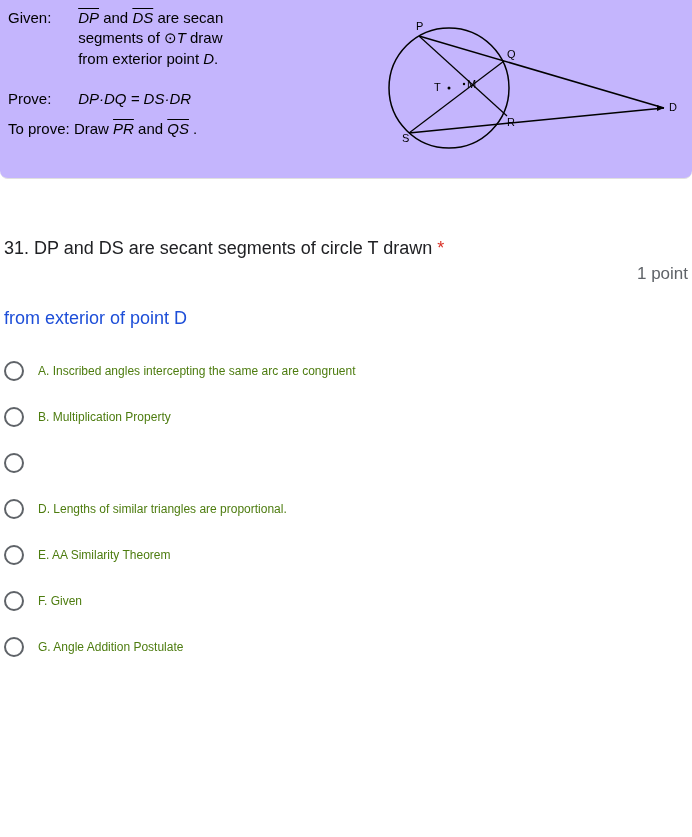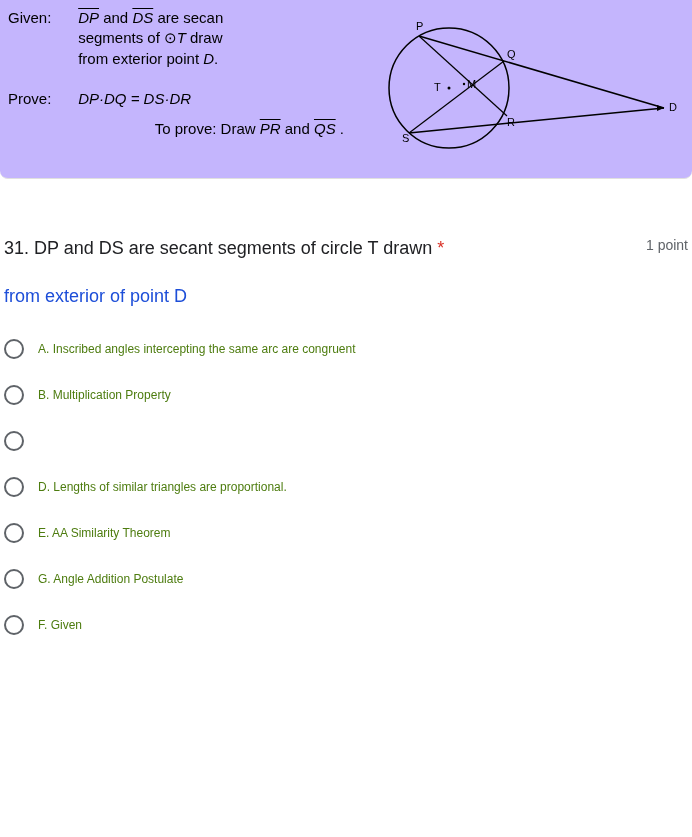--- a/index.html
+++ b/index.html
@@ -50,25 +50,26 @@
     margin-bottom: 24px;
   }
   .question-title {
     font-size: 18px;
     color: #202124;
     flex: 1;
     line-height: 1.5;
   }
   .required { color: #d93025; }
   .points {
-    font-size: 14px;
+    font-size: 17px;
     color: #5f6368;
     white-space: nowrap;
     margin-left: 16px;
     padding-top: 2px;
+    margin-top: 27px;
   }
   .question-subtitle {
     font-size: 18px;
     color: #1d4ed8;
     padding: 0 4px;
     margin-bottom: 32px;
   }
   .options {
     padding: 0 4px;
   }
@@ -102,21 +103,21 @@
         <span class="content">
           <span class="overline">DP</span><span> and </span><span class="overline">DS</span><span> are secan</span><br>
           <span>segments of </span><span style="font-family:serif;">⊙</span><span class="dot">T</span><span> draw</span><br>
           <span>from exterior point </span><span class="dot">D</span><span>.</span>
         </span>
       </div>
       <div class="row" style="margin-top:20px;">
         <span class="label">Prove:</span>
         <span class="content dot">DP·DQ = DS·DR</span>
       </div>
-      <div class="row" style="margin-top:4px;text-align:right;">
+      <div class="row" style="margin-top:4px;">
         <span>To prove:</span>
         <span><span> Draw </span><span class="overline">PR</span><span> and </span><span class="overline">QS</span><span> .</span></span>
       </div>
     </div>
     <div class="diagram">
       <svg width="320" height="150" viewBox="0 0 320 150">
         <circle cx="85" cy="80" r="60" fill="none" stroke="#000" stroke-width="1.5"></circle>
         <line x1="45" y1="125" x2="300" y2="100" stroke="#000" stroke-width="1.5"></line>
         <line x1="55" y1="28" x2="300" y2="100" stroke="#000" stroke-width="1.5"></line>
         <line x1="45" y1="125" x2="140" y2="53" stroke="#000" stroke-width="1.2"></line>
@@ -160,20 +161,20 @@
     <div class="option">
       <div class="radio"></div>
       <div class="option-label">D. Lengths of similar triangles are proportional.</div>
     </div>
     <div class="option">
       <div class="radio"></div>
       <div class="option-label">E. AA Similarity Theorem</div>
     </div>
     <div class="option">
       <div class="radio"></div>
-      <div class="option-label">G. Angle Addition Postulate</div>
+      <div class="option-label">F. Given</div>
     </div>
     <div class="option">
       <div class="radio"></div>
-      <div class="option-label">F. Given</div>
+      <div class="option-label">G. Angle Addition Postulate</div>
     </div>
   </div>
 </div>
 
 </body></html>

